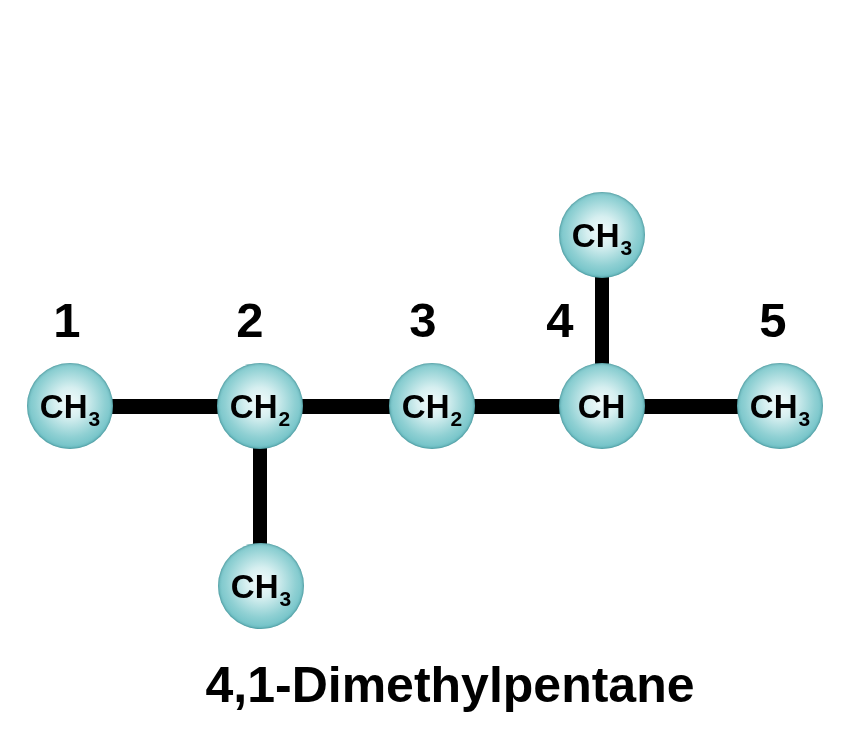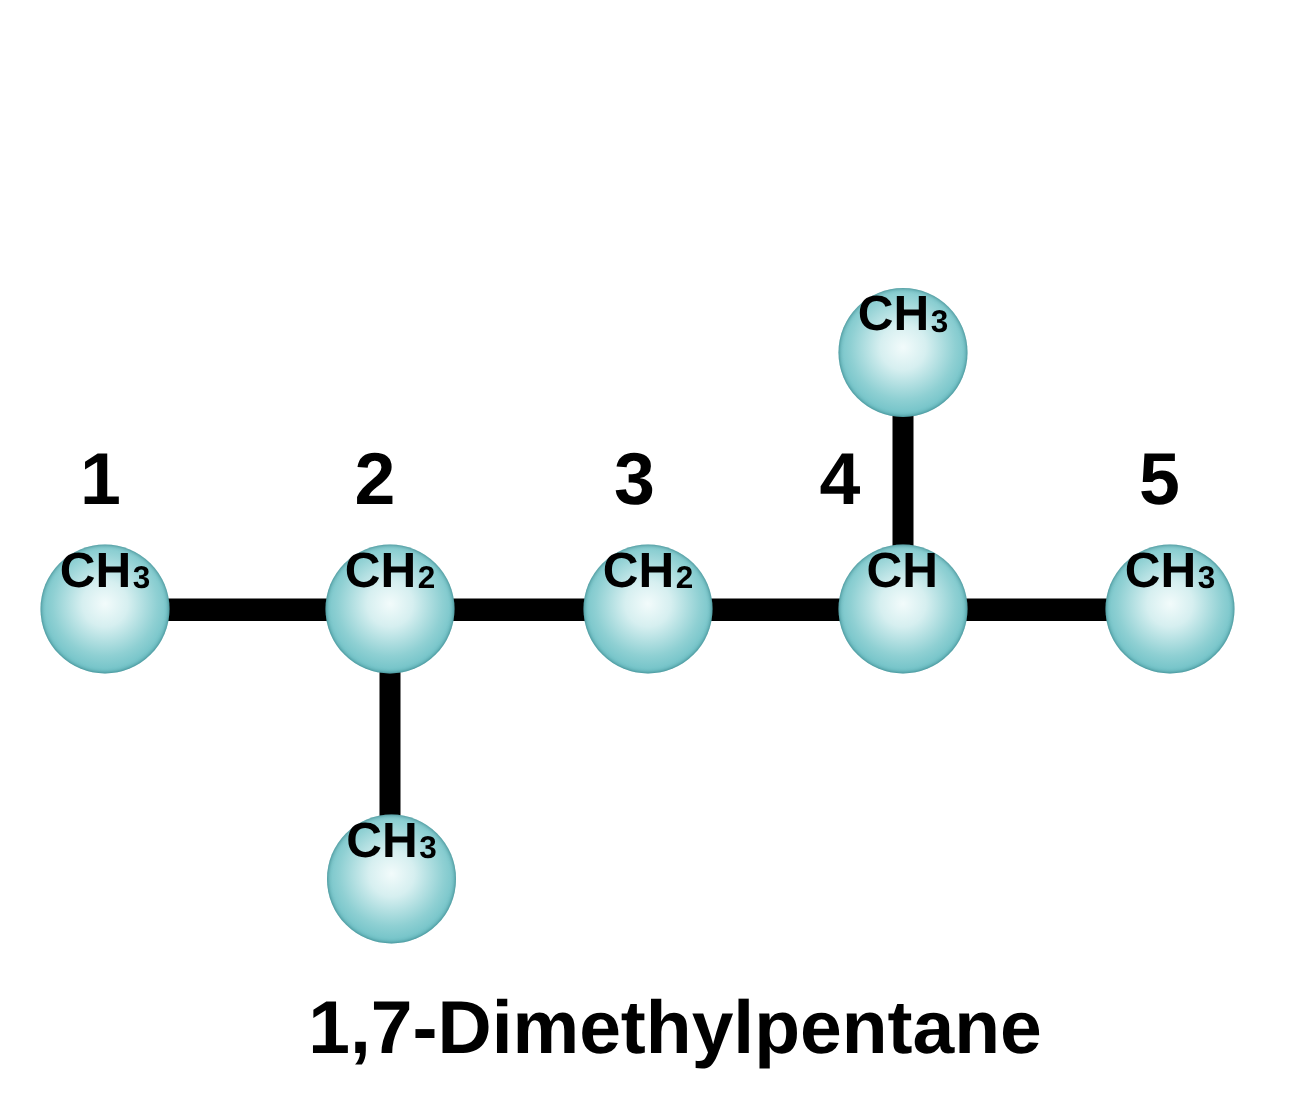--- a/index.html
+++ b/index.html
@@ -48,21 +48,21 @@
   .bond.v { width: 14px; }
 
   
   .atom {
     position: absolute;
     width: 86px;
     height: 86px;
     border-radius: 50%;
     z-index: 2;
     display: flex;
-    align-items: flex-start;
+    align-items: center;
     justify-content: center;
     background: radial-gradient(circle at 50% 46%,
       var(--atom-highlight, #F2FBFB) 0%,
       #d6eff0 24%,
       var(--atom-mid, #8FD0D3) 55%,
       #66bdc3 78%,
       var(--atom-edge, #45A3AA) 96%);
     box-shadow: inset 0 0 3px rgba(32, 104, 110, 0.85);
     font-weight: bold;
     font-size: 33px;
@@ -139,15 +139,15 @@
     <span class="main">CH</span>
       <span class="sub">3</span>
   </div>
 
   <div class="cnum" style="left:45px; top:296px;">1</div>
   <div class="cnum" style="left:228px; top:296px;">2</div>
   <div class="cnum" style="left:401px; top:296px;">3</div>
   <div class="cnum" style="left:538px; top:296px;">4</div>
   <div class="cnum" style="left:751px; top:296px;">5</div>
 
-  <div class="title">1,7-Dimethylpentane</div>
+  <div class="title">4,1-Dimethylpentane</div>
 
 </div>
 
 </body></html>

